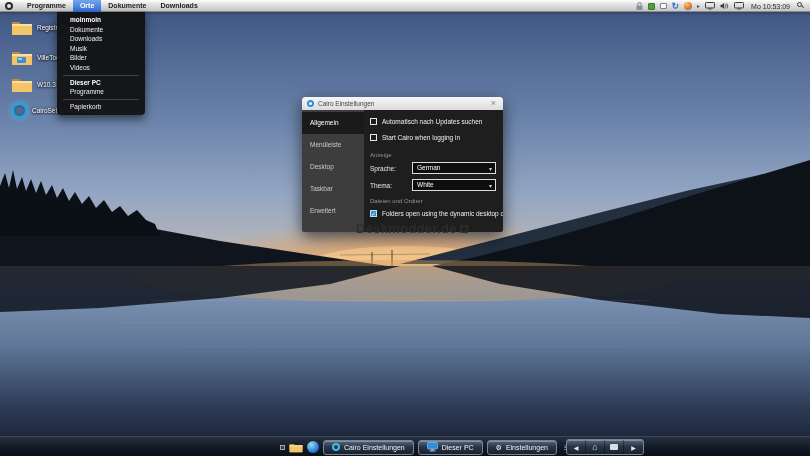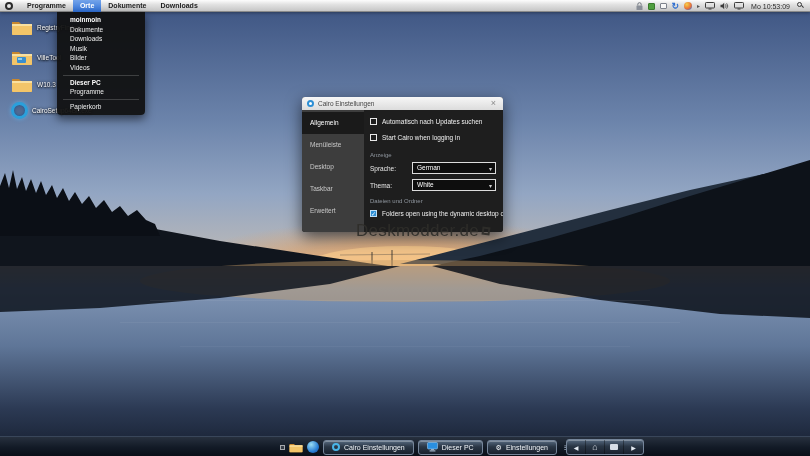--- a/index.html
+++ b/index.html
@@ -58,21 +58,21 @@
   .cbox.checked{background:#2d8fd5;border-color:#bfe0f7;color:#fff;font-size:6px;line-height:6px;}
   .cblabel{font-size:6.5px;color:#f0f0f0;white-space:nowrap;}
   .sect{position:absolute;left:6px;font-size:6px;color:#8f969e;white-space:nowrap;}
   .fieldlabel{position:absolute;left:6px;font-size:6.5px;color:#e8e8e8;}
   .select{position:absolute;left:48px;width:84px;height:12px;background:#0e0e0e;border:1px solid #dcdcdc;
     color:#fff;font-size:6.5px;line-height:10px;padding:0 10px 0 4px;white-space:nowrap;}
   .select .caret{position:absolute;right:3px;top:1px;font-size:6px;color:#cfcfcf;}
 
   
   #watermark{position:absolute;left:356px;top:221px;z-index:60;display:flex;align-items:center;
-    color:#2f2e2a;font-size:17px;font-weight:400;letter-spacing:.3px;opacity:.92;}
+    color:#2f2e2a;font-size:13px;font-weight:700;letter-spacing:.3px;opacity:.92;}
   #watermark .wm-box{width:8px;height:8px;border:2px solid #2f2e2a;margin-left:3px;transform:rotate(8deg);}
 
   
   #taskbar{position:absolute;left:0;bottom:0;width:810px;height:20px;z-index:30;
     background:linear-gradient(#27303e,#121a26 55%,#0a0f18);border-top:1px solid #39465a;}
   .tb-center{position:absolute;left:280px;top:0;height:20px;display:flex;align-items:center;gap:4px;}
   .tb-showdesk{width:5px;height:5px;border:1px solid rgba(255,255,255,.55);background:rgba(255,255,255,.15);}
   .tb-edge{width:12px;height:12px;border-radius:50%;background:radial-gradient(circle at 35% 30%,#9adcf2,#2a7fd4 60%,#174a9c);}
   .tb-btn{display:flex;align-items:center;gap:4px;height:15px;padding:0 8px;border-radius:3px;
     background:linear-gradient(#55687e,#2a3645 45%,#18212e);border:1px solid #75859a;

